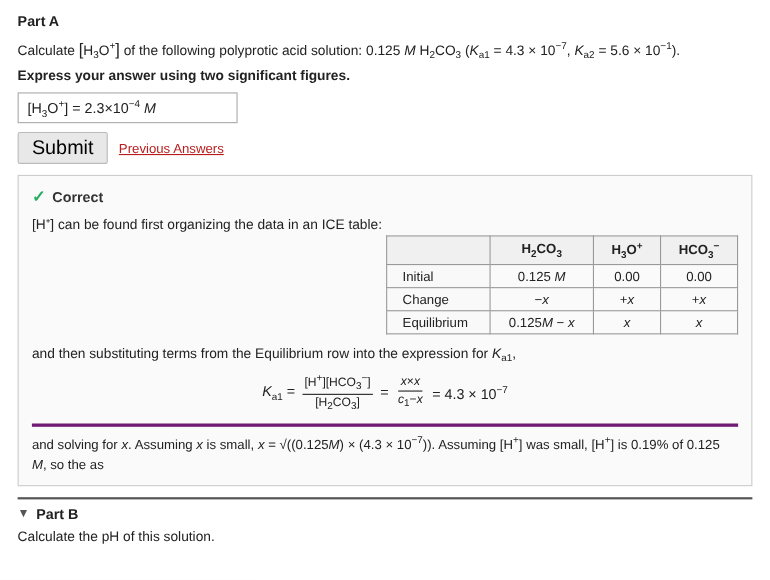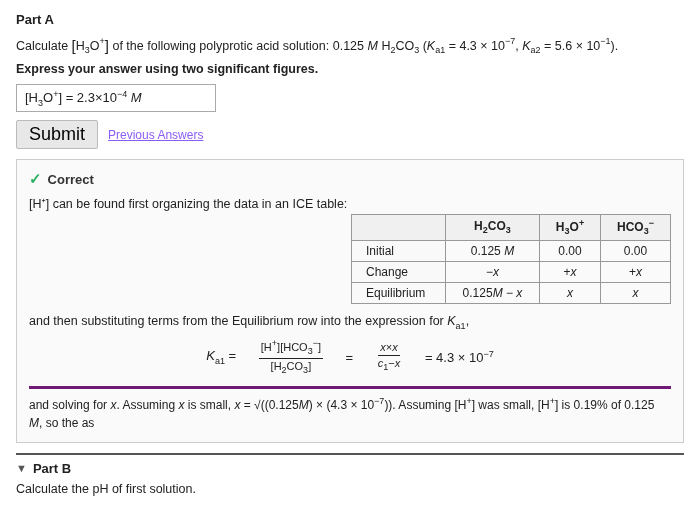--- a/index.html
+++ b/index.html
@@ -46,21 +46,21 @@
     }
     .submit-btn {
       background: #e8e8e8;
       border: 1px solid #bbb;
       padding: 3px 12px;
       font-size: 18px;
       cursor: pointer;
       border-radius: 2px;
     }
     .prev-answers-link {
-      color: #8b5cf6;
+      color: #b91c1c;
       font-size: 12px;
       text-decoration: underline;
       cursor: pointer;
     }
     .correct-section {
       border: 1px solid #ccc;
       padding: 10px 12px;
       margin-bottom: 10px;
       background: #fafafa;
     }
@@ -105,21 +105,20 @@
     .substituting-text {
       font-size: 12.5px;
       margin-bottom: 8px;
     }
     .equation-block {
       display: flex;
       justify-content: center;
       align-items: center;
       margin: 8px 0 10px 0;
       font-size: 13px;
-      gap: 16px;
     }
     .solving-text {
       font-size: 12px;
       line-height: 1.5;
       border-top: 3px solid #701a75;
       padding-top: 6px;
       margin-top: 4px;
     }
     .part-b-section {
       padding: 0 0 4px 0;
@@ -260,16 +259,16 @@
       and solving for <span class="italic">x</span>. Assuming <span class="italic">x</span> is small, <span class="italic">x</span> = √((0.125<span class="italic">M</span>) × (4.3 × 10<sup>−7</sup>)). Assuming [H<sup>+</sup>] was small, [H<sup>+</sup>] is 0.19% of 0.125 <span class="italic">M</span>, so the as
     </div>
   </div>
 
   
   <div class="part-b-section">
     <div class="part-b-label">
       <span class="arrow-icon">▼</span>
       <span>Part B</span>
     </div>
-    <div class="part-b-question">Calculate the pH of first solution.</div>
+    <div class="part-b-question">Calculate the pH of this solution.</div>
   </div>
 
 </div>
 
 </body></html>

